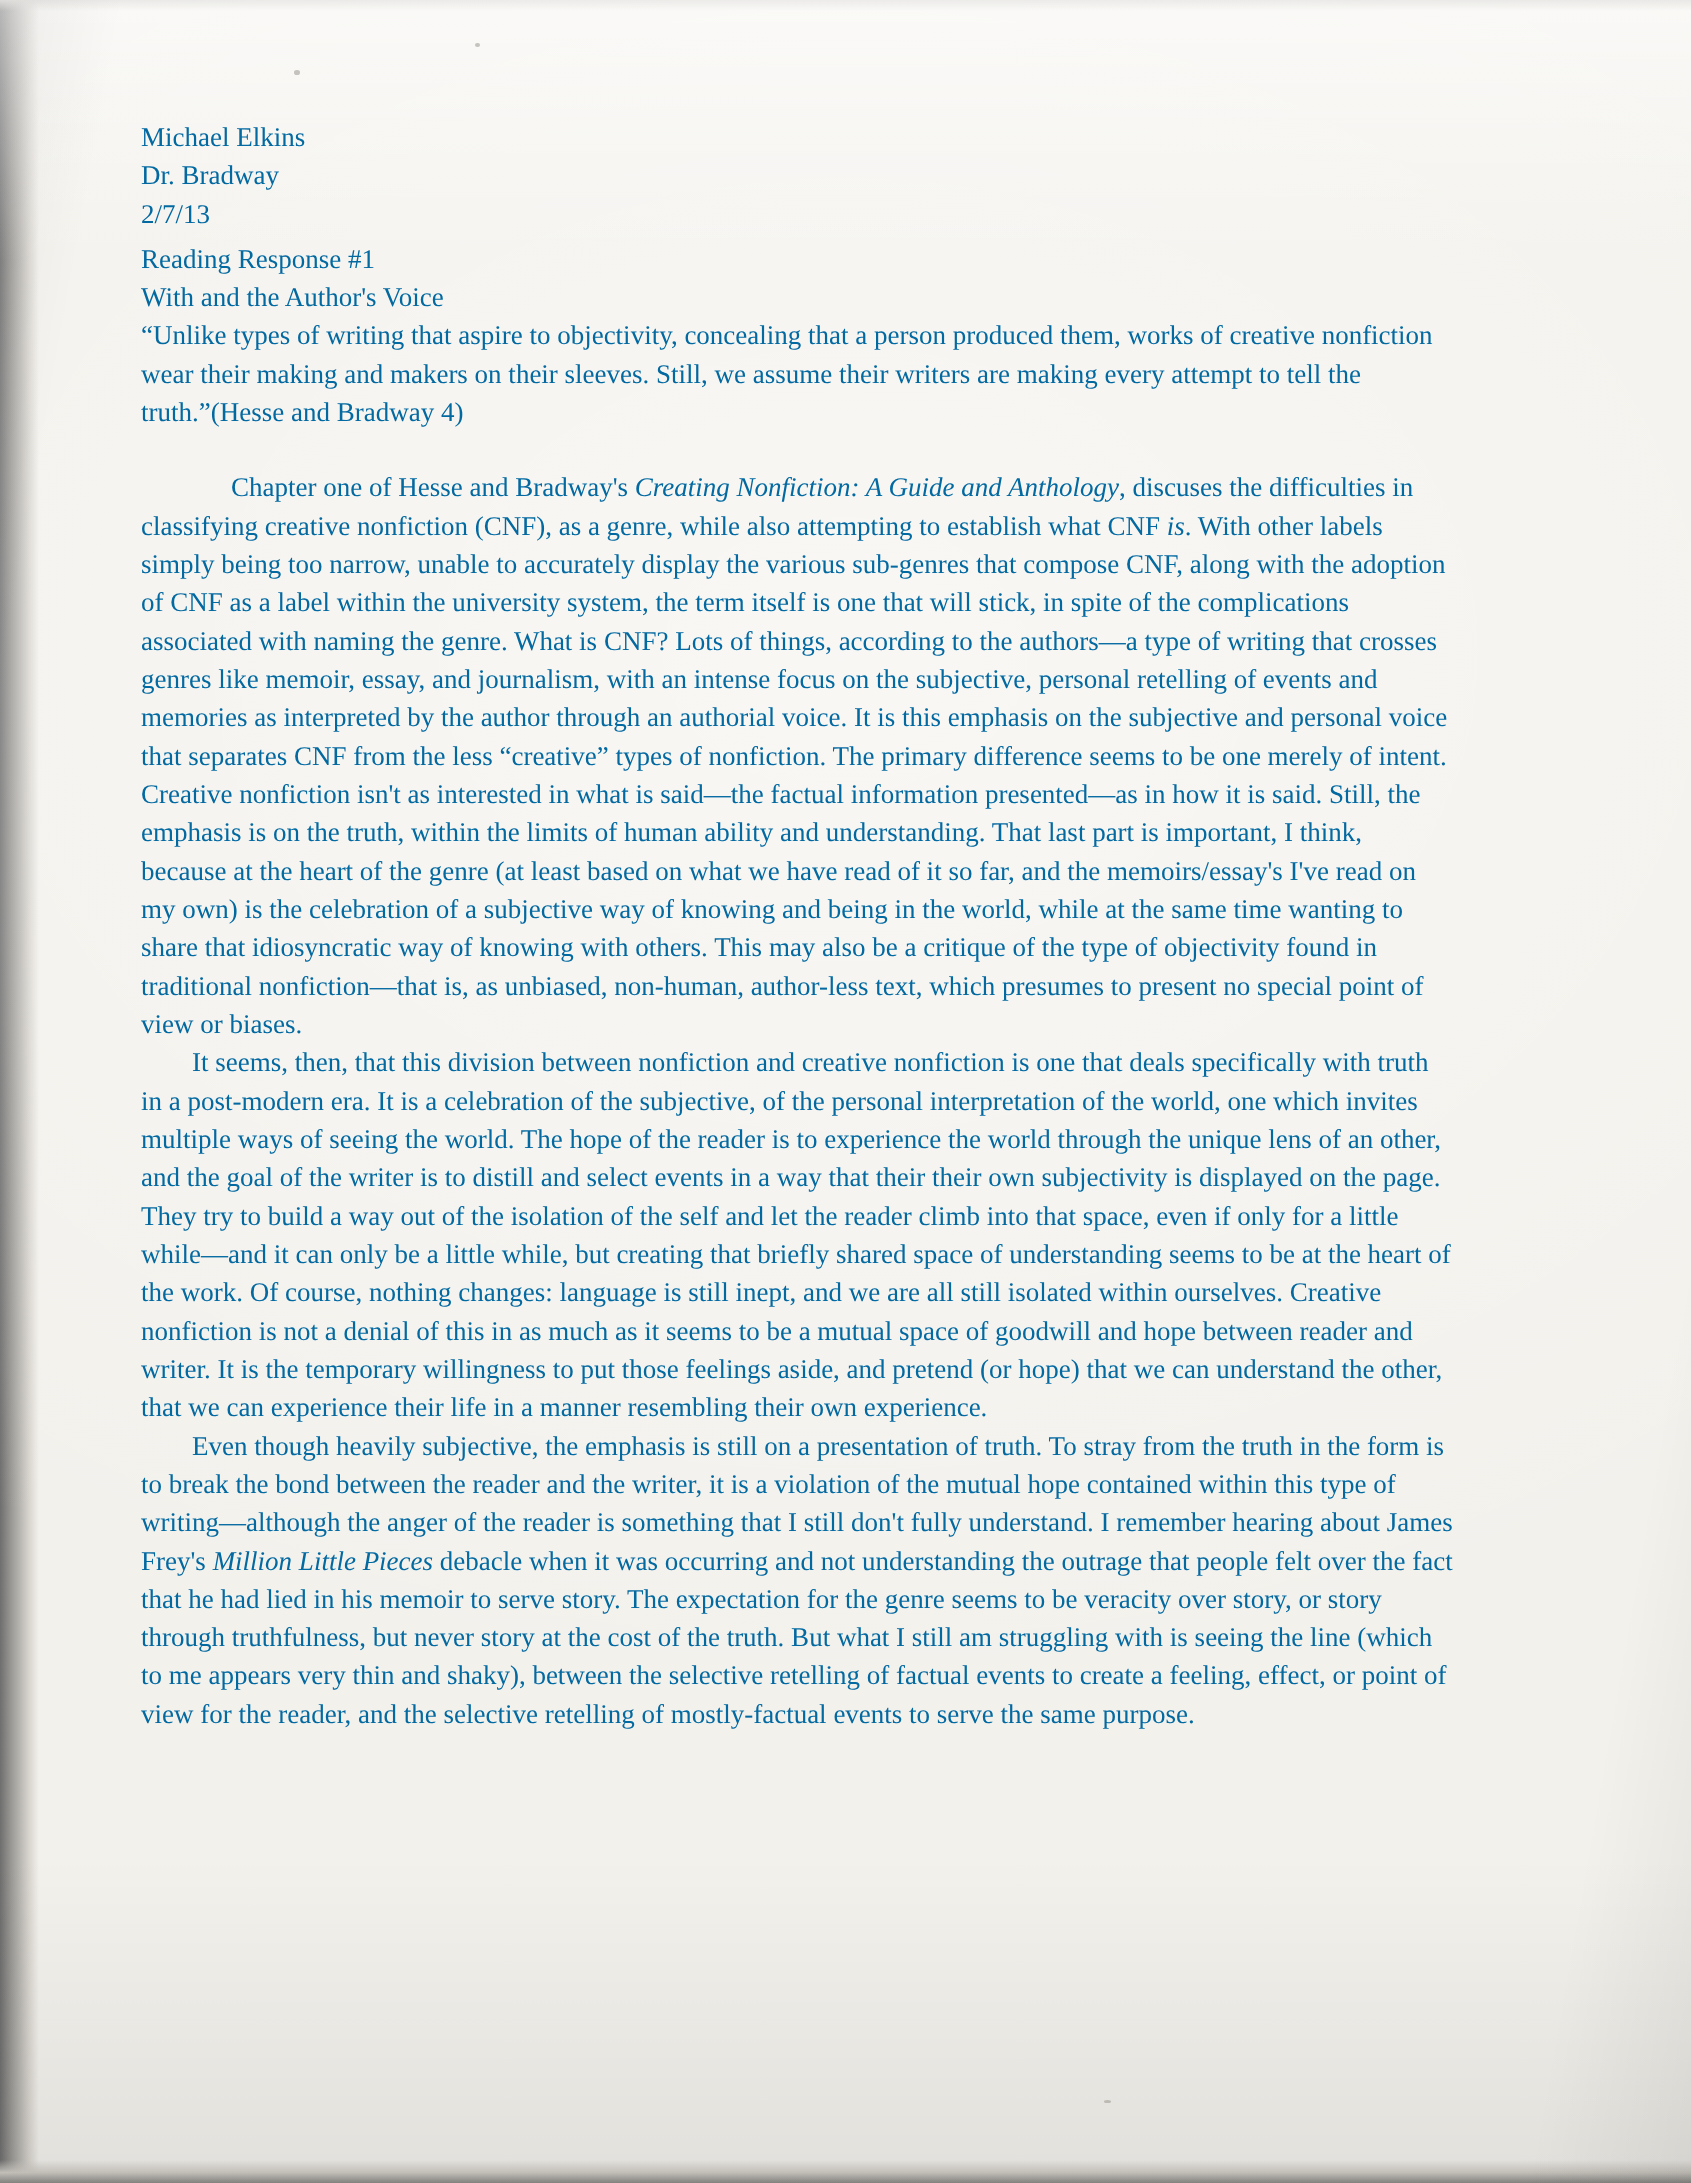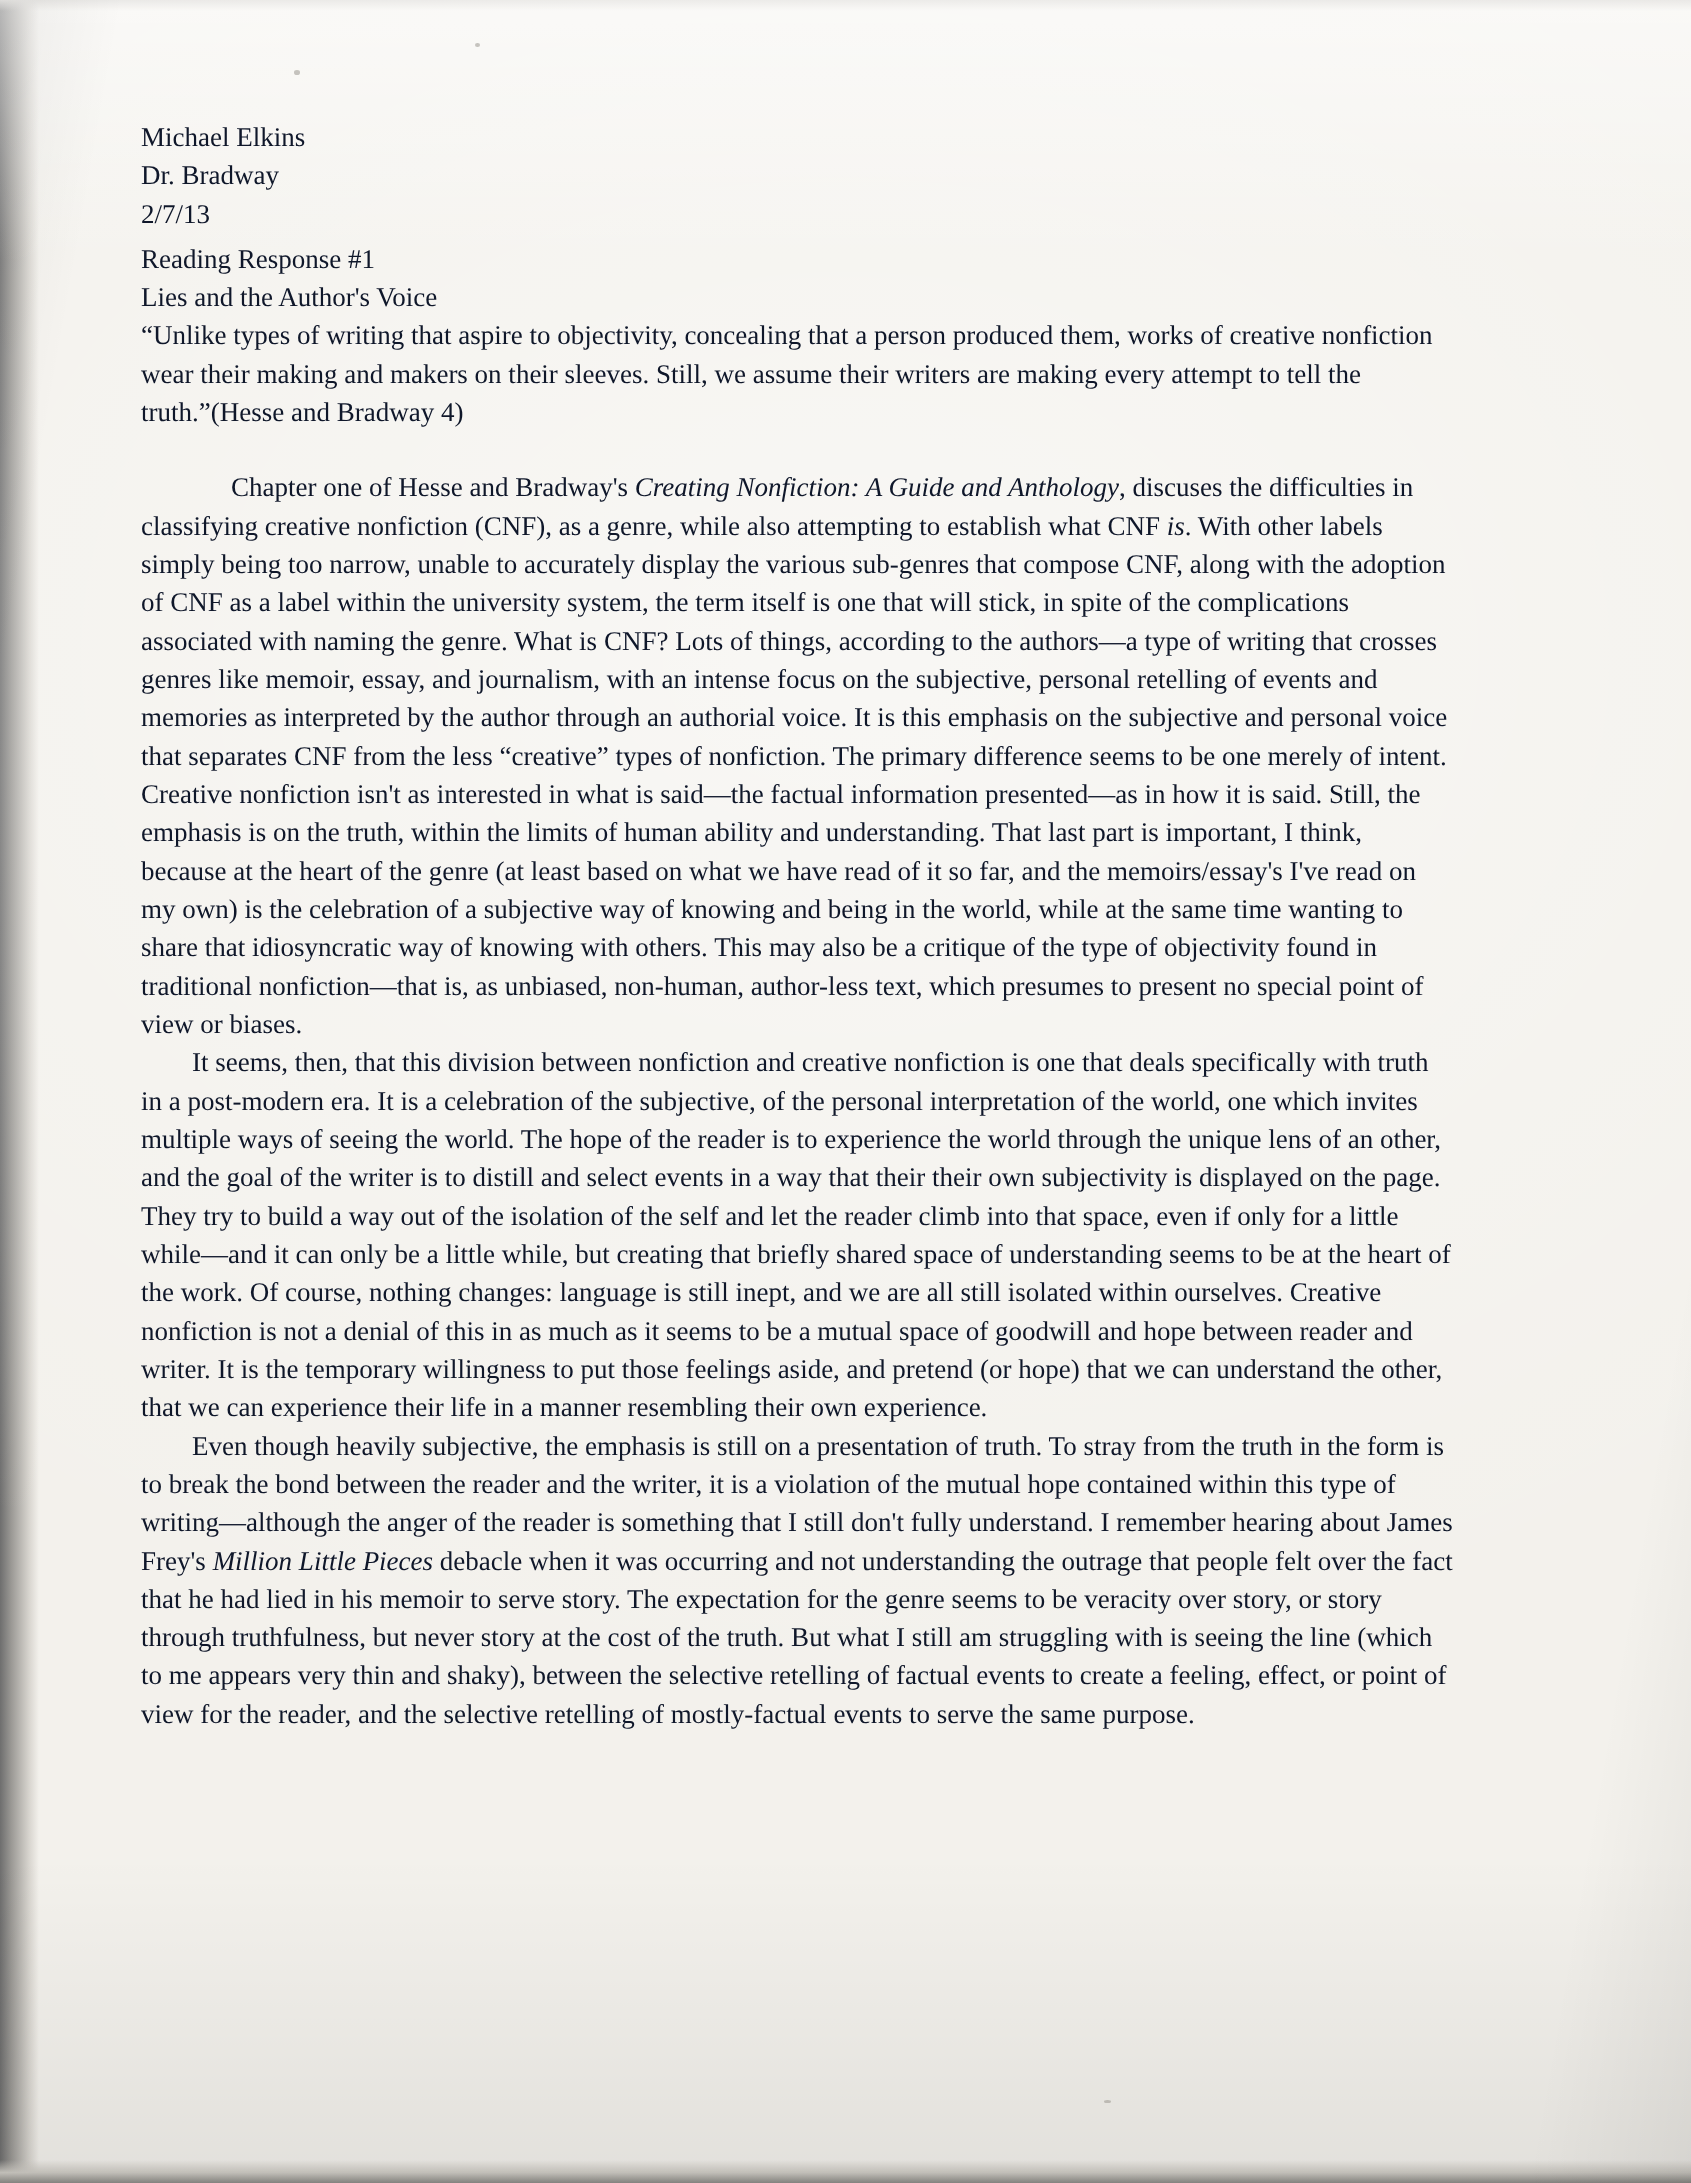--- a/index.html
+++ b/index.html
@@ -53,21 +53,21 @@
     background: linear-gradient(180deg, #cdcac4 0%, rgba(243,241,236,0) 100%);
     z-index: 2;
   }
 
   .content {
     position: absolute;
     left: 141px;
     top: 118px;
     width: 1313px;
     z-index: 4;
-    color: #0f172a;
+    color: #0369a1;
     font-size: 27px;
     line-height: 1.42;
     text-rendering: geometricPrecision;
   }
 
   .heading-block {
     margin: 0 0 2.7px 0;
   }
   .heading-line {
     display: block;
@@ -125,21 +125,21 @@
   <div class="content">
 
     <div class="heading-block">
       <span class="heading-line">Michael Elkins</span>
       <span class="heading-line">Dr. Bradway</span>
       <span class="heading-line">2/7/13</span>
     </div>
 
     <div class="title-block">
       <span class="title-line">Reading Response #1</span>
-      <span class="title-line">Lies and the Author's Voice</span>
+      <span class="title-line">With and the Author's Voice</span>
     </div>
 
     <p class="quote body-par">“Unlike types of writing that aspire to objectivity, concealing that a person produced them, works of creative nonfiction wear their making and makers on their sleeves. Still, we assume their writers are making every attempt to tell the truth.”(Hesse and Bradway 4)</p>
 
     <p class="body-par first"><span class="indent"></span><span><span>Chapter one of Hesse and Bradway's </span><i>Creating Nonfiction: A Guide and Anthology</i><span>, discuses the difficulties in classifying creative nonfiction (CNF), as a genre, while also attempting to establish what CNF </span><i>is</i><span>. With other labels simply being too narrow, unable to accurately display the various sub-genres that compose CNF,  along with the adoption of CNF as a label within the university system, the term itself is one that will  stick, in spite of the complications associated with naming the genre. What is CNF? Lots of things, according to the authors—a type of writing that crosses genres like memoir, essay, and journalism, with an intense focus on the subjective, personal retelling of events and memories as interpreted by the author through an authorial voice. It is this emphasis on the subjective and personal voice that separates CNF from the less “creative” types of nonfiction. The primary difference seems to be one merely of intent. Creative nonfiction isn't as interested in what is said—the factual information presented—as in how it is said. Still, the emphasis is on the truth, within the limits of human ability and understanding. That last part is important, I think, because at the heart of the genre (at least based on what we have read of it so far, and the memoirs/essay's I've read on my own) is the celebration of a subjective way of knowing and being in the world, while at the same time wanting to share that idiosyncratic way of knowing with others. This may also be a critique of the type of objectivity found in traditional nonfiction—that is, as unbiased, non-human, author-less text, which presumes to present no special point of view or biases.</span></span></p>
 
     <p class="body-par"><span class="small-indent"></span><span><span>It seems, then, that this division between nonfiction and creative nonfiction is one that deals specifically with truth in a post-modern era. It is a celebration of the subjective, of the personal interpretation of the world, one which invites multiple ways of seeing the world. The hope of the reader is to experience the world through the unique lens of an other, and the goal of the writer is to distill and select events in a way that their their own subjectivity is displayed on the page. They try to build a way out of the isolation of the self and let the reader climb into that space, even if only for a little while—and it can only be a little while, but creating that briefly shared space of understanding seems to be at the heart of the work. Of course, nothing changes: language is still inept, and we are all still isolated within ourselves. Creative nonfiction is not a denial of this in as much as it seems to be a mutual space of goodwill and hope between reader and writer. It is the temporary willingness to put those feelings aside, and pretend (or hope) that we can understand the other, that we can experience their life in a manner resembling their own experience.</span></span></p>
 
     <p class="body-par"><span class="small-indent"></span><span><span>Even though heavily subjective, the emphasis is still on a presentation of truth. To stray from the truth in the form is to break the bond between the reader and the writer, it is a violation of the mutual hope contained within this type of writing—although the anger of the reader is something that I still don't fully understand. I remember hearing about  James Frey's </span><i>Million Little Pieces</i><span> debacle when it was occurring and not understanding the outrage that people felt over the fact that he had lied in his memoir to serve story. The expectation for the genre seems to be veracity over story, or story through truthfulness, but never story at the cost of the truth. But what I still am struggling with is seeing the line (which to me appears very thin and shaky), between the selective retelling of factual events to create a feeling, effect, or point of view for the reader, and the selective retelling of mostly-factual events to serve the same purpose.</span></span></p>
 

